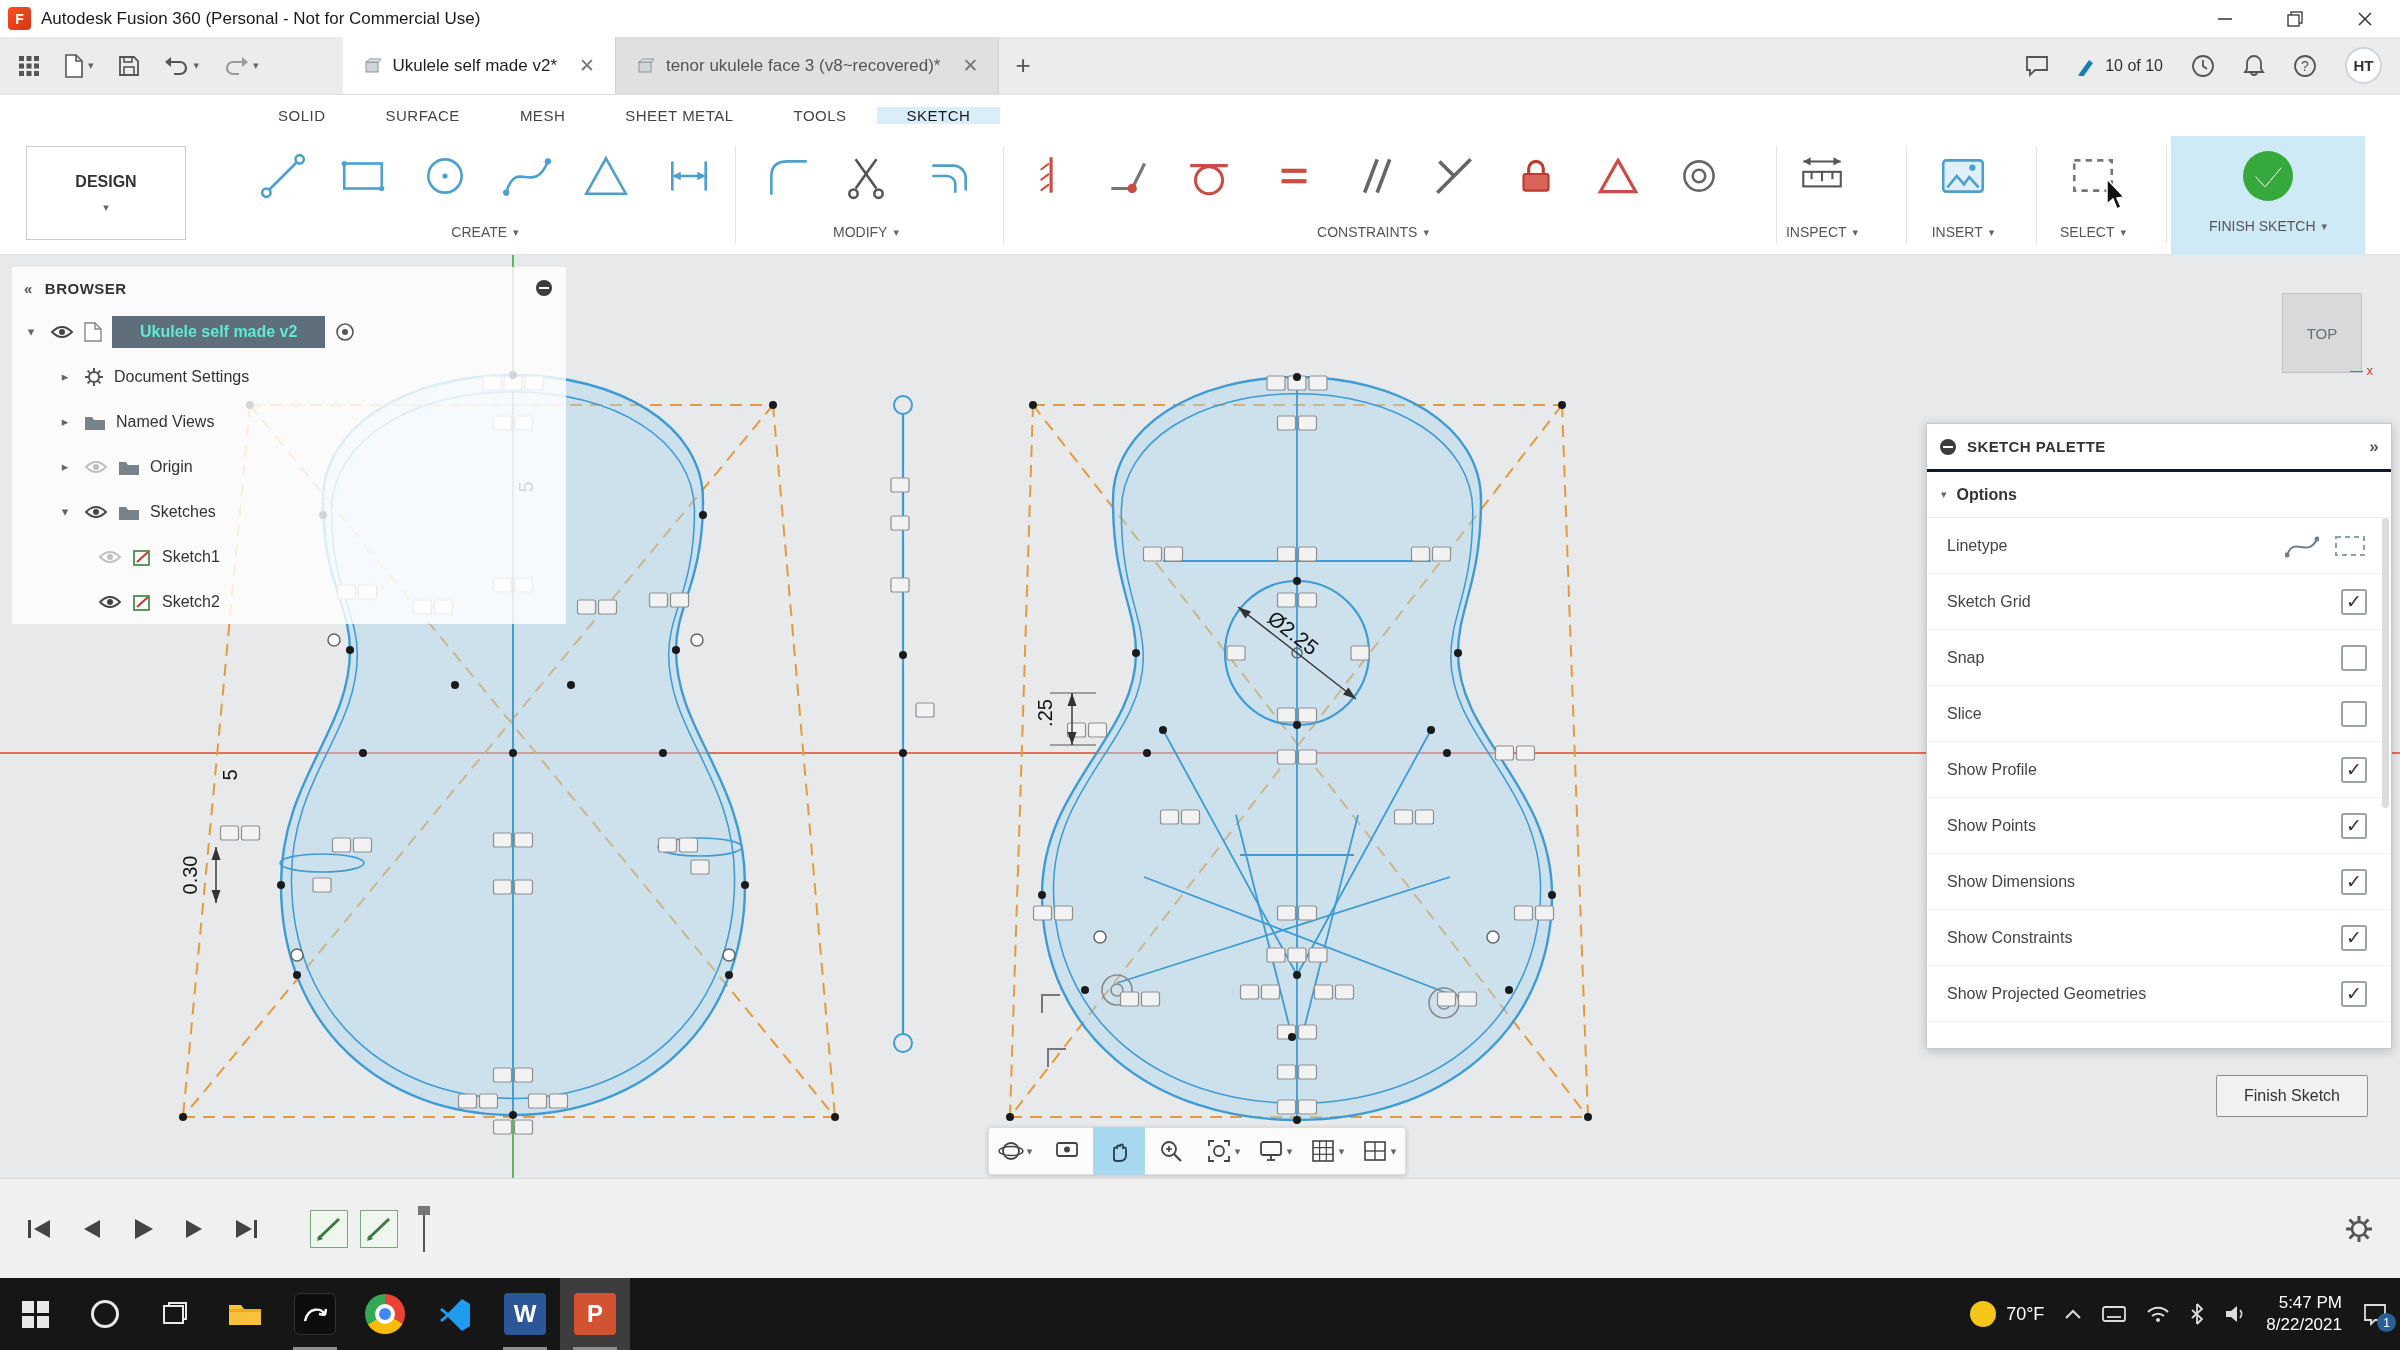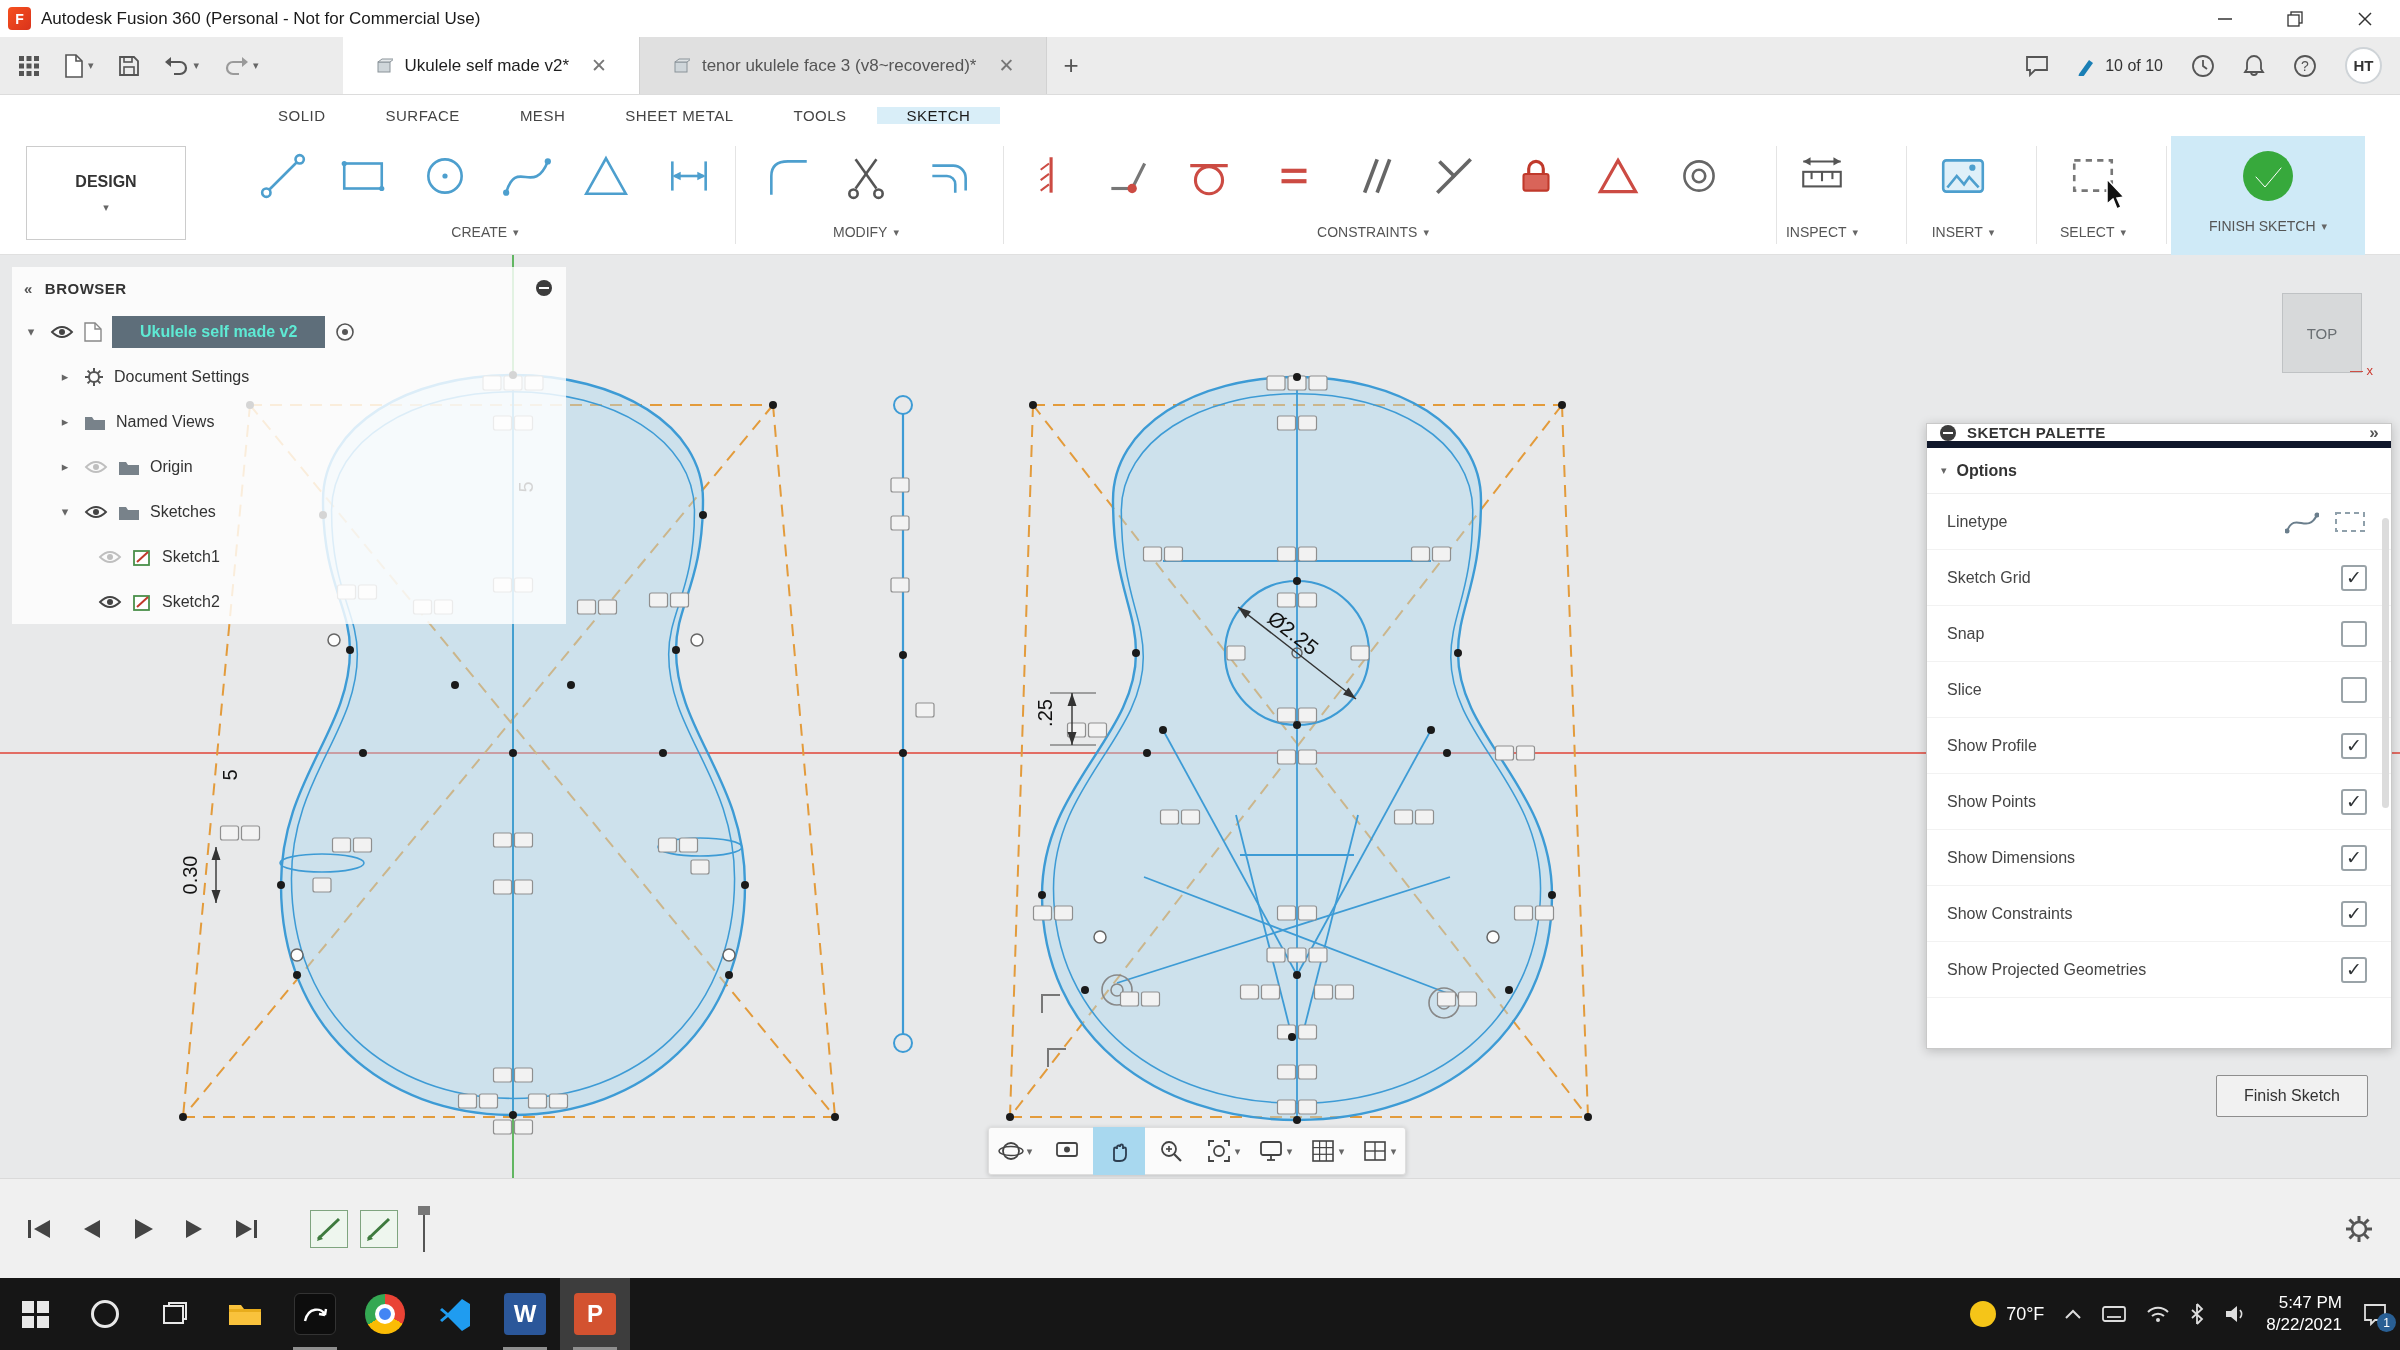--- a/index.html
+++ b/index.html
@@ -12,21 +12,21 @@
 .fusion-logo{width:23px;height:23px;margin:0 10px 0 8px;border-radius:4px;background:linear-gradient(135deg,#f6501e,#d9331c);display:flex;align-items:center;justify-content:center;color:#fff;font-weight:bold;font-size:14px;}
 .titlebar .title{font-size:17px;color:#1a1a1a;}
 .win-controls{margin-left:auto;display:flex;height:100%;}
 .win-btn{width:70px;display:flex;align-items:center;justify-content:center;}
 
 .appbar{flex:0 0 58px;background:#ececec;display:flex;align-items:stretch;border-bottom:1px solid #dcdcdc;}
 .appbar-left{display:flex;align-items:center;gap:24px;padding:0 18px;}
 .icon-btn{display:flex;align-items:center;gap:4px;color:#555;}
 .caret{font-size:11px;color:#666;}
 .doc-tabs{display:flex;align-items:stretch;margin-left:66px;}
-.doc-tab{display:flex;align-items:center;gap:12px;padding:0 32px;font-size:17px;color:#555;background:#e0e0e0;border-right:1px solid #d2d2d2;}
+.doc-tab{display:flex;align-items:center;gap:12px;padding:0 20px;font-size:17px;color:#555;background:#e0e0e0;border-right:1px solid #d2d2d2;}
 .doc-tab.active{background:#fff;color:#1e1e1e;}
 .tab-close{color:#777;font-size:19px;margin-left:10px;}
 .newtab{display:flex;align-items:center;padding:0 16px;font-size:26px;color:#555;}
 .appbar-right{margin-left:auto;display:flex;align-items:center;gap:28px;padding-right:18px;}
 .job-status{display:flex;align-items:center;gap:8px;font-size:16px;color:#333;}
 .avatar{width:37px;height:37px;border-radius:50%;background:#fff;border:2px solid #cfd4d8;display:flex;align-items:center;justify-content:center;font-size:15px;font-weight:bold;color:#333;}
 
 .ribbontabs{flex:0 0 41px;background:#fff;display:flex;align-items:center;padding-left:248px;}
 .rtab{display:flex;align-items:center;padding:0 30px;font-size:15px;letter-spacing:.5px;color:#444;}
 .rtab.active{background:#d9eef8;color:#1b1b1b;}
@@ -52,21 +52,21 @@
 .indent1{padding-left:44px;}
 .indent2{padding-left:86px;}
 
 .comments{position:absolute;left:12px;top:878px;width:554px;height:40px;background:rgba(255,255,255,.9);display:flex;align-items:center;padding:0 14px;font-size:15px;color:#333;z-index:5;letter-spacing:.4px;}
 .comments .right{margin-left:auto;display:flex;gap:10px;align-items:center;}
 
 .viewcube{position:absolute;left:2282px;top:38px;width:80px;height:80px;background:#d7d9da;border:1px solid #bfc2c4;display:flex;align-items:center;justify-content:center;font-size:15px;color:#6a6f73;z-index:4;}
 .vc-axis{position:absolute;left:2350px;top:108px;color:#cc3b30;font-size:13px;z-index:4;}
 
 .palette{position:absolute;left:1926px;top:168px;width:466px;height:626px;background:#fff;border:1px solid #c9c9c9;box-shadow:0 2px 10px rgba(0,0,0,.2);overflow:hidden;z-index:6;}
-.palette-header{height:24px;display:flex;align-items:center;gap:10px;padding:0 12px;border-bottom:7px solid #0f172a;font-size:15px;font-weight:bold;color:#333;letter-spacing:.4px;}
+.palette-header{height:48px;display:flex;align-items:center;gap:10px;padding:0 12px;border-bottom:3px solid #0f172a;font-size:15px;font-weight:bold;color:#333;letter-spacing:.4px;}
 .palette-header .ph-right{margin-left:auto;color:#555;font-size:17px;}
 .palette-section{height:46px;display:flex;align-items:center;gap:10px;padding:0 14px;font-size:16px;font-weight:bold;color:#333;border-bottom:1px solid #efefef;}
 .palette-row{height:56px;display:flex;align-items:center;padding:0 24px 0 20px;font-size:16px;color:#444;border-bottom:1px solid #f2f2f2;}
 .palette-row .ctrl{margin-left:auto;display:flex;gap:14px;align-items:center;}
 .checkbox{width:26px;height:26px;border:2px solid #9aa3a8;border-radius:3px;background:#fff;display:flex;align-items:center;justify-content:center;font-size:19px;color:#2f3336;font-weight:bold;}
 .palette-scroll{position:absolute;right:2px;top:94px;width:7px;height:290px;background:#dcdcdc;border-radius:4px;}
 .finish-sketch-btn{position:absolute;left:2216px;top:820px;width:152px;height:42px;background:#f1f1f1;border:1px solid #8e8e8e;border-radius:2px;font-size:16px;color:#333;font-family:inherit;z-index:6;}
 
 .navbar{position:absolute;left:988px;top:872px;height:48px;display:flex;align-items:center;background:#fbfbfb;border:1px solid #dedede;border-radius:3px;box-shadow:0 1px 5px rgba(0,0,0,.18);z-index:5;}
 .nav-item{width:52px;height:48px;display:flex;align-items:center;justify-content:center;gap:3px;}

